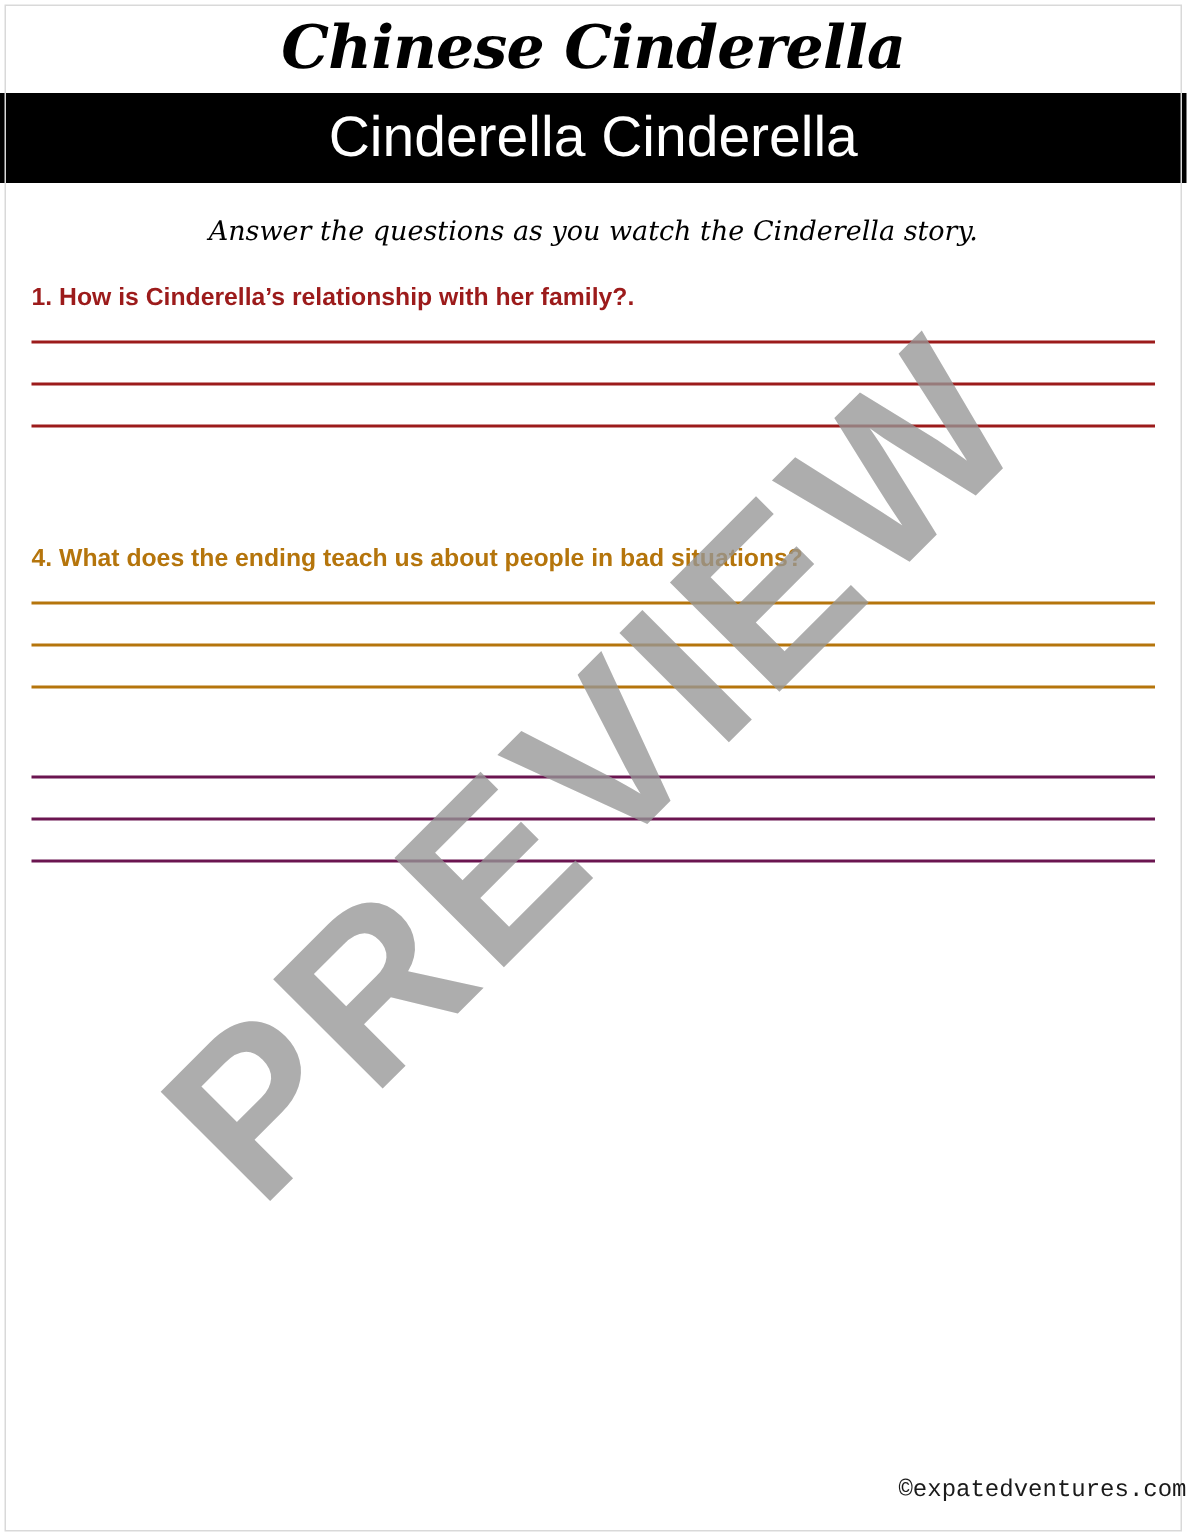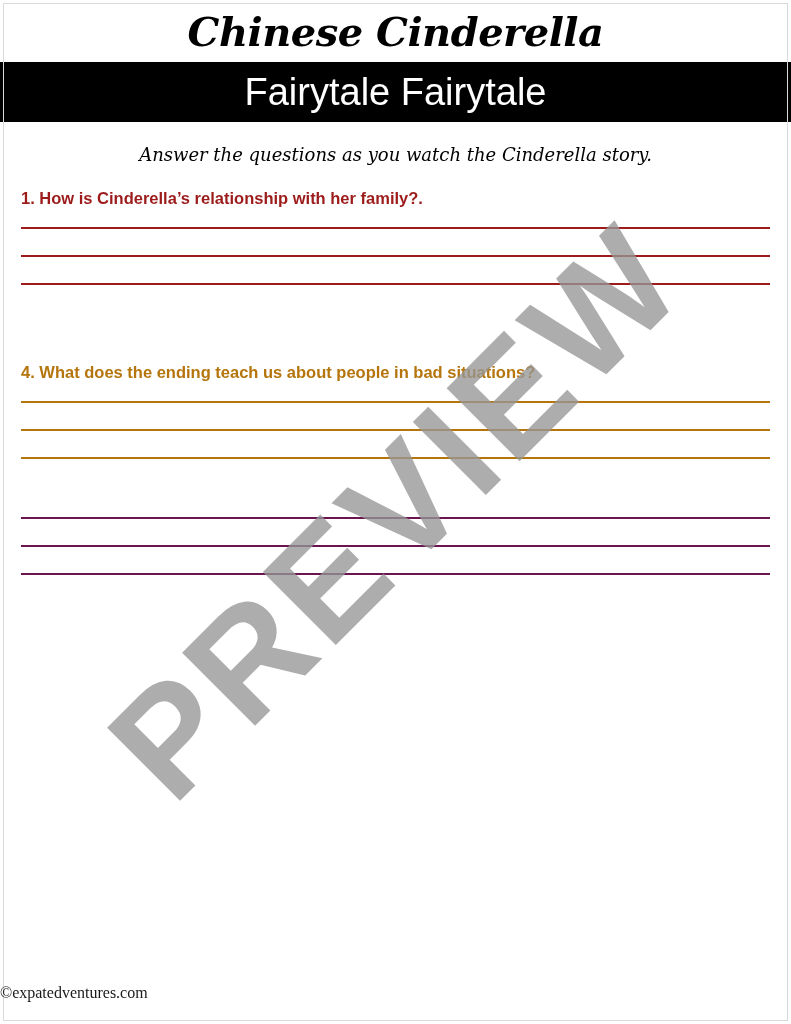--- a/index.html
+++ b/index.html
@@ -87,24 +87,24 @@
   .q5 .line { border-bottom-color: #6b1550; }
 
   .spacer-1 { height: 8px; }
   .spacer-2 { height: 10px; }
 
   .footer {
     position: absolute;
     bottom: 22px;
     left: 0;
     width: 100%;
-    text-align: left;
+    text-align: right;
     font-size: 16px;
     color: #1a1a1a;
-    font-family: Liberation Serif, serif;
+    font-family: Liberation Mono, monospace;
     margin-top: 42px;
   }
 
   .watermark {
     position: absolute;
     left: 0;
     top: 0;
     width: 791px;
     height: 1024px;
     pointer-events: none;
@@ -135,21 +135,21 @@
 </head>
 <body>
 
 <div class="page">
 
   <div class="border-frame"></div>
 
   <div class="title-script">Chinese Cinderella</div>
 
   <div class="black-band">
-    <div class="black-band-text">Fairytale Fairytale</div>
+    <div class="black-band-text">Cinderella Cinderella</div>
   </div>
 
   <div class="instruction">Answer the questions as you watch the Cinderella story.</div>
 
   <div class="content">
 
     <div class="q-block q1">
       <div class="q-text">1. How is Cinderella’s relationship with her family?.</div>
       <div class="lines">
         <div class="line"></div>

